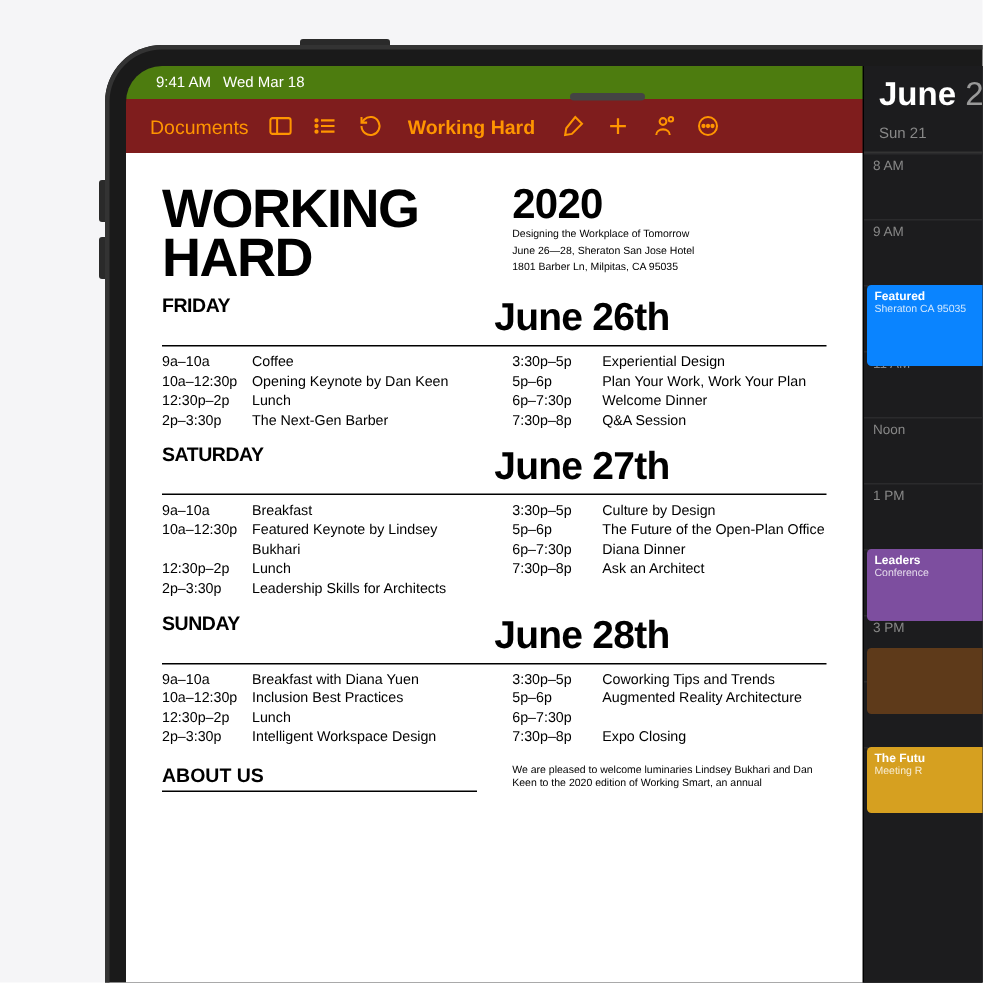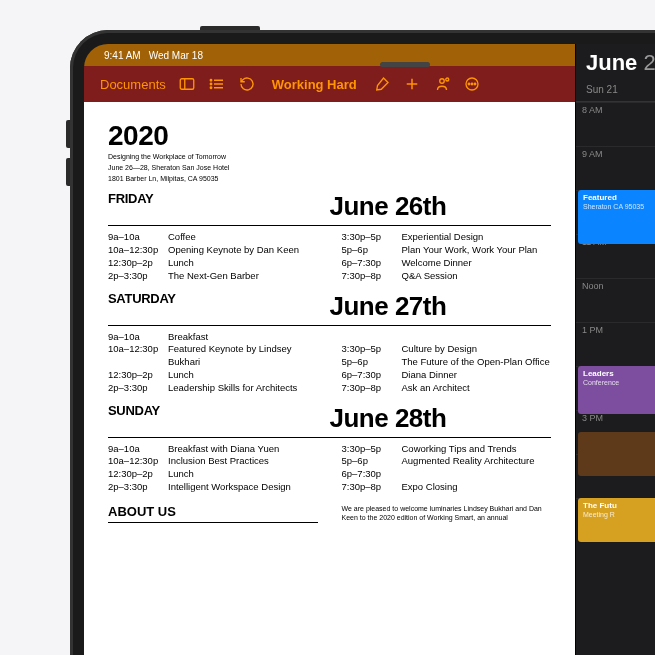--- a/index.html
+++ b/index.html
@@ -54,21 +54,21 @@
 }
 .left-app {
   width: 492px;
   flex-shrink: 0;
   display: flex;
   flex-direction: column;
   border-right: 1px solid #000;
 }
 .status-bar {
   height: 22px;
-  background: #a16207;
+  background: #4d7c0f;
   display: flex;
   align-items: center;
   padding: 0 20px;
   gap: 8px;
 }
 .status-time, .status-date {
   color: #fff;
   font-size: 10px;
   font-weight: 500;
 }
@@ -156,21 +156,20 @@
   letter-spacing: -0.5px;
 }
 .hr {
   border: none;
   border-top: 1.5px solid #000;
   margin: 3px 0 5px 0;
 }
 .day-cols {
   display: flex;
   gap: 24px;
-  align-items: flex-end;
 }
 .session-col { flex: 1; }
 .session {
   display: flex;
   font-size: 9.5px;
   line-height: 1.35;
 }
 .s-time {
   width: 60px;
   flex-shrink: 0;
@@ -308,20 +307,24 @@
               <circle cx="12" cy="12" r="8"></circle>
               <circle cx="8" cy="12" r="1" fill="#ff9500"></circle>
               <circle cx="12" cy="12" r="1" fill="#ff9500"></circle>
               <circle cx="16" cy="12" r="1" fill="#ff9500"></circle>
             </svg>
         </span>
       </div>
 
       <div class="document">
         <div class="doc-header">
+          <div class="doc-title-block">
+            <div class="doc-title">WORKING</div>
+            <div class="doc-title">HARD</div>
+          </div>
           <div class="doc-meta">
             <div class="doc-year">2020</div>
             <div class="doc-sub">Designing the Workplace of Tomorrow</div>
             <div class="doc-sub">June 26—28, Sheraton San Jose Hotel</div>
             <div class="doc-sub">1801 Barber Ln, Milpitas, CA 95035</div>
           </div>
         </div>
 
         <div id="days-container">
             <div class="day-block">

